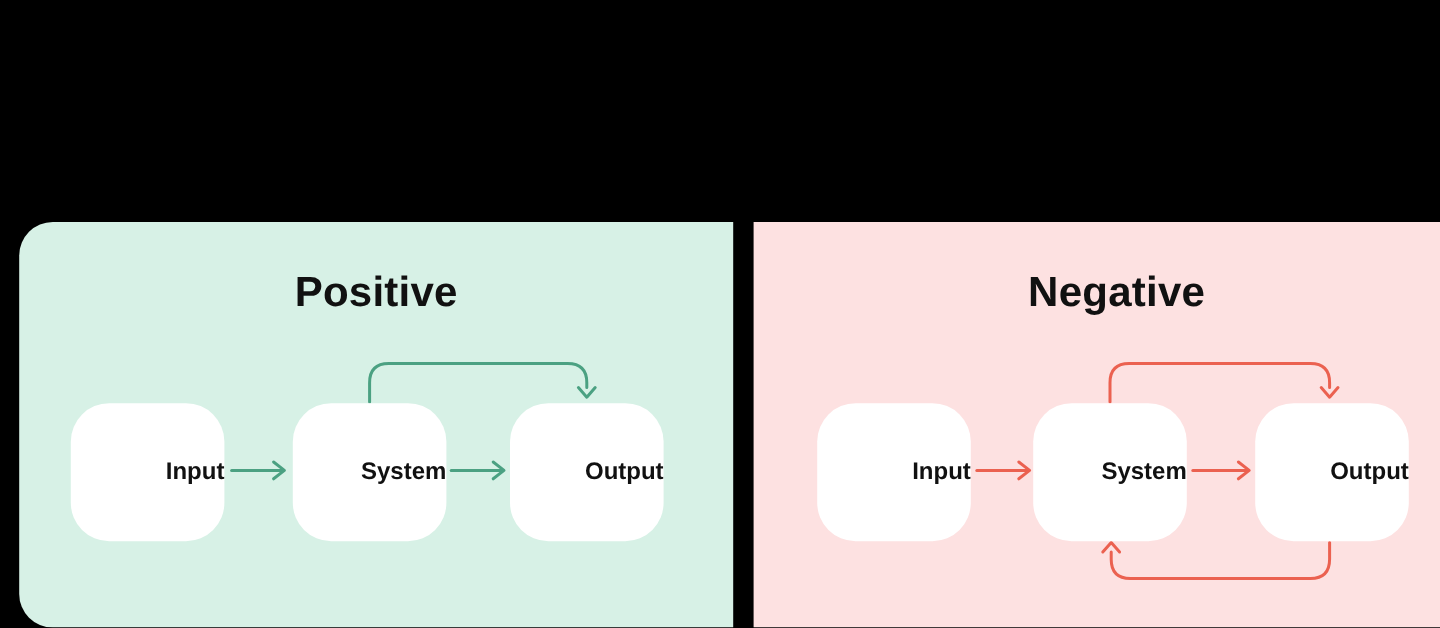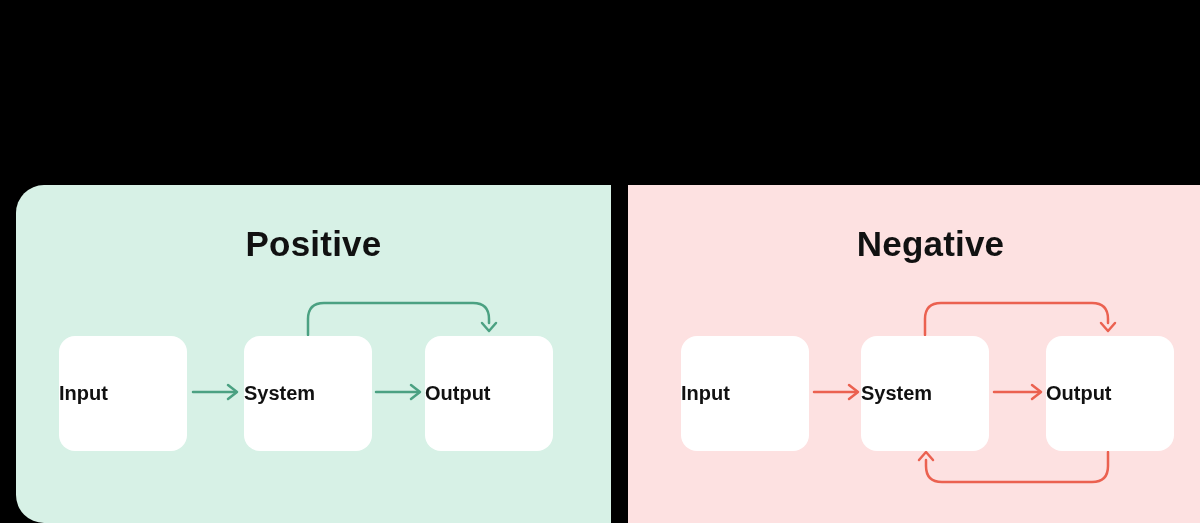--- a/index.html
+++ b/index.html
@@ -23,22 +23,22 @@
   .title{
     position:absolute;top:40px;left:0;width:100%;
     margin:0;text-align:center;
     font-size:35px;line-height:1.1;font-weight:700;
     color:var(--text-color,#111);
     letter-spacing:0.2px;
   }
   .node{
     position:absolute;top:151px;width:128px;height:115px;
     background:var(--node-background,#fff);
-    border-radius:16px;
-    display:flex;align-items:center;justify-content:flex-start;
+    border-radius:32px;
+    display:flex;align-items:center;justify-content:flex-end;
     font-size:20px;font-weight:700;color:var(--text-color,#111);
   }
   .panel.left .n1{left:43px;}
   .panel.left .n2{left:228px;}
   .panel.left .n3{left:409px;}
   .panel.right .n1{left:53px;}
   .panel.right .n2{left:233px;}
   .panel.right .n3{left:418px;}
   .connectors{position:absolute;left:0;top:0;width:100%;height:100%;}
   .connectors path,.connectors polyline{

